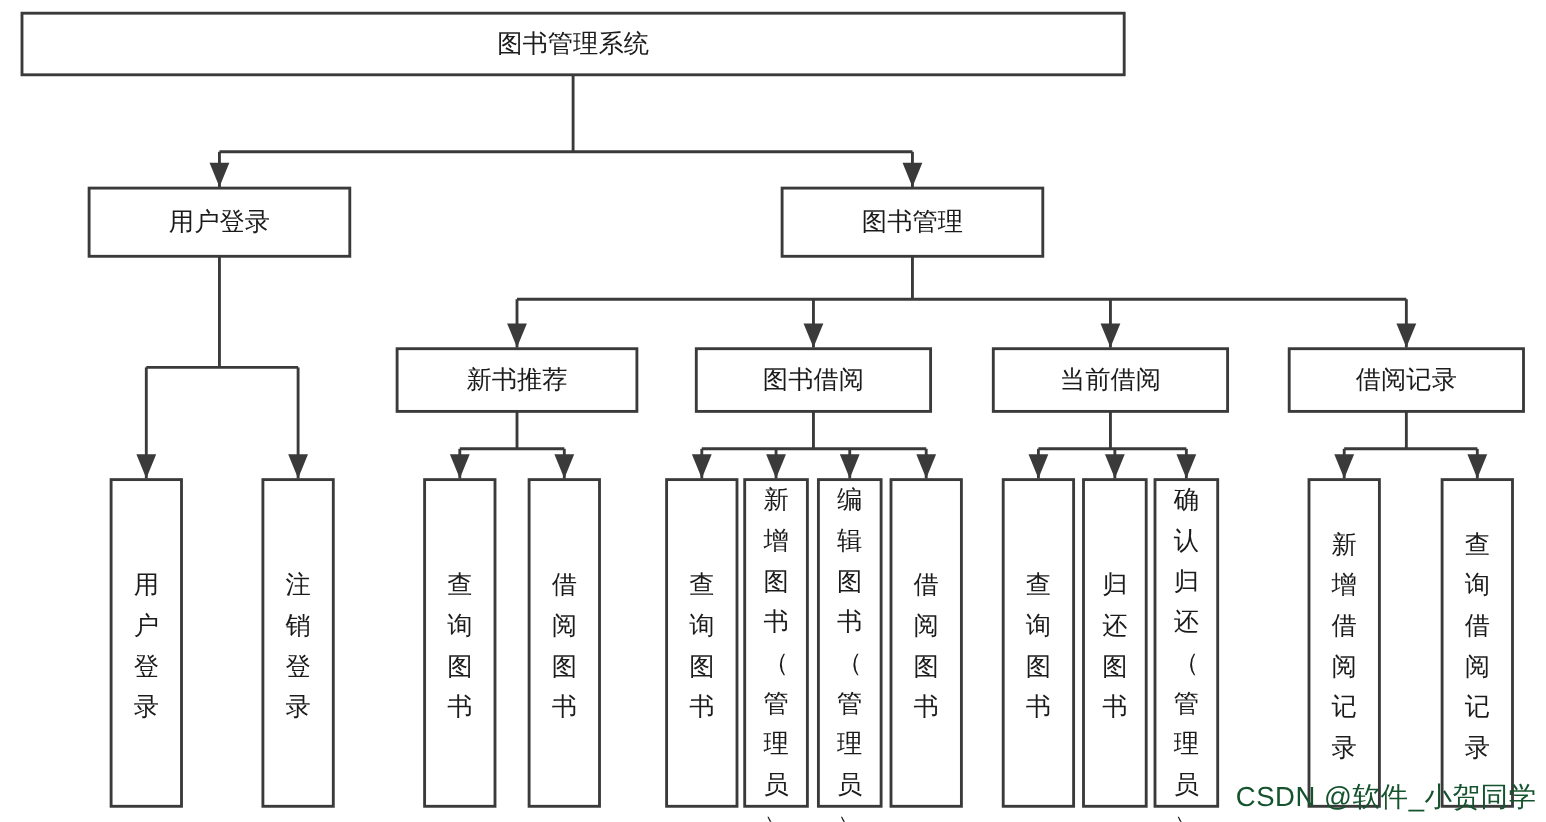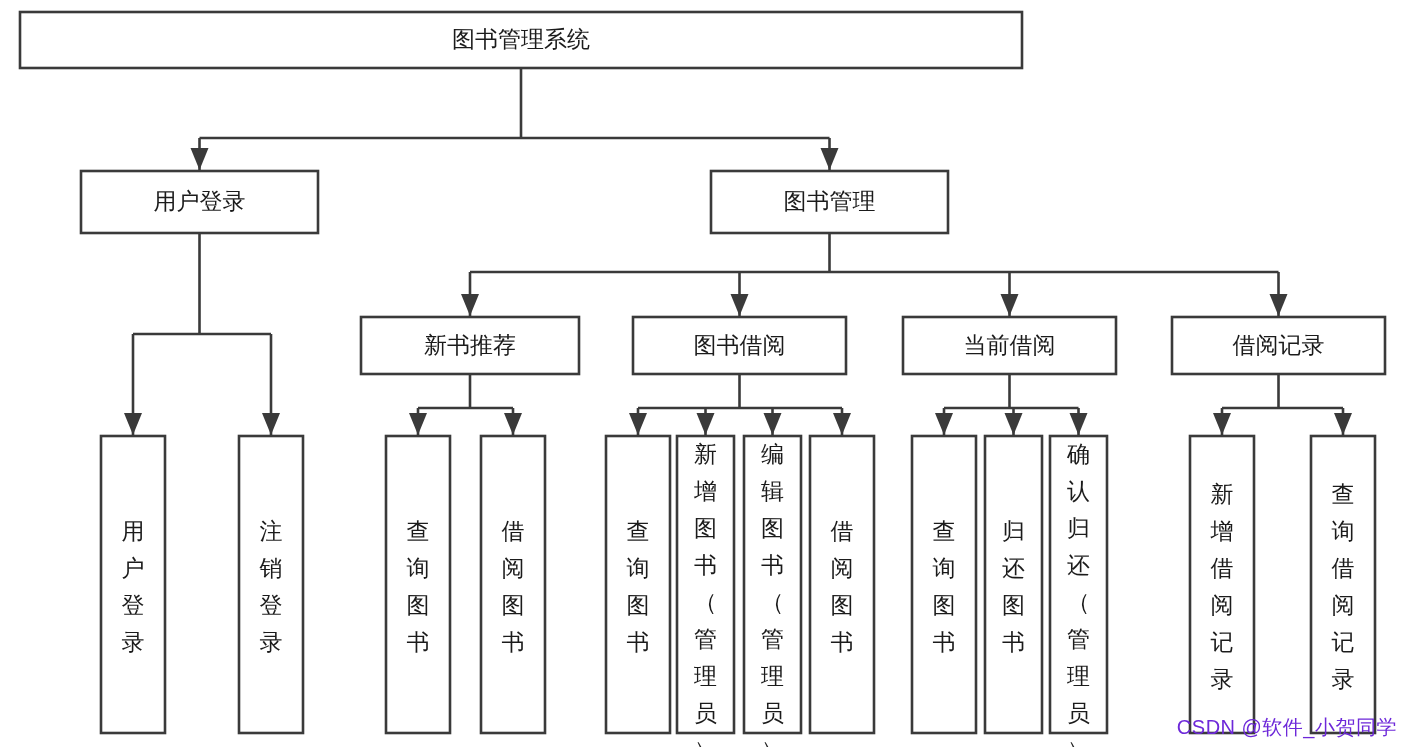--- a/index.html
+++ b/index.html
@@ -48,22 +48,22 @@
   }
   .edge-arrow {
     fill: #3a3a3a;
     stroke: none;
   }
   .watermark {
     position: absolute;
     right: 8px;
     bottom: 6px;
     font-family: "Liberation Sans", "DejaVu Sans", sans-serif;
-    font-size: 20px;
-    color: #6d28d9;
+    font-size: 25px;
+    color: #14532d;
     letter-spacing: 0.5px;
     white-space: nowrap;
     pointer-events: none;
   }
 </style>
 </head>
 <body>
 
 <div id="diagram-root">
   <svg id="diagram-svg" width="1405" height="747" viewBox="0 0 1405 747" xmlns="http://www.w3.org/2000/svg">

